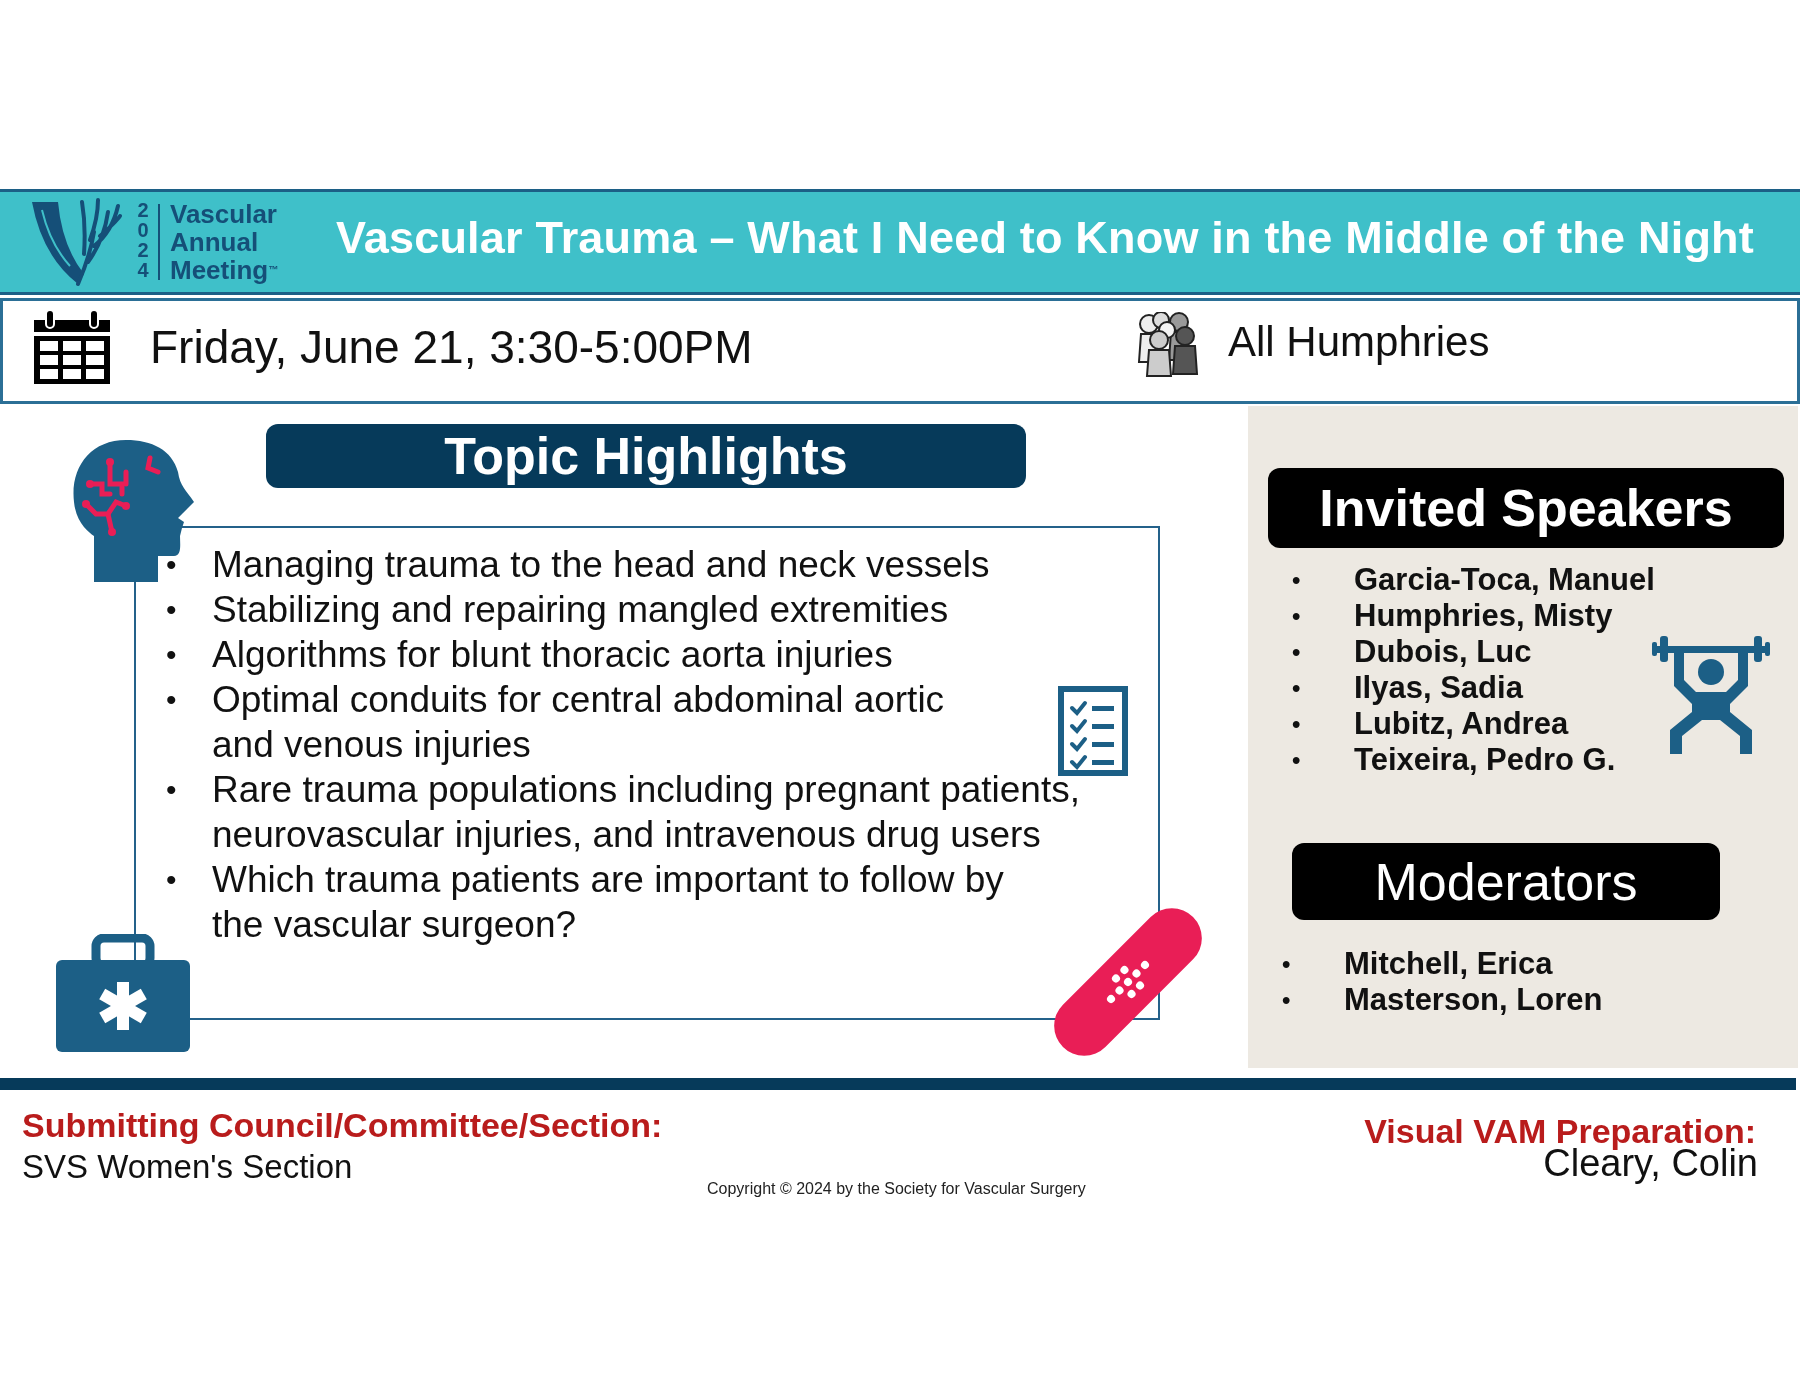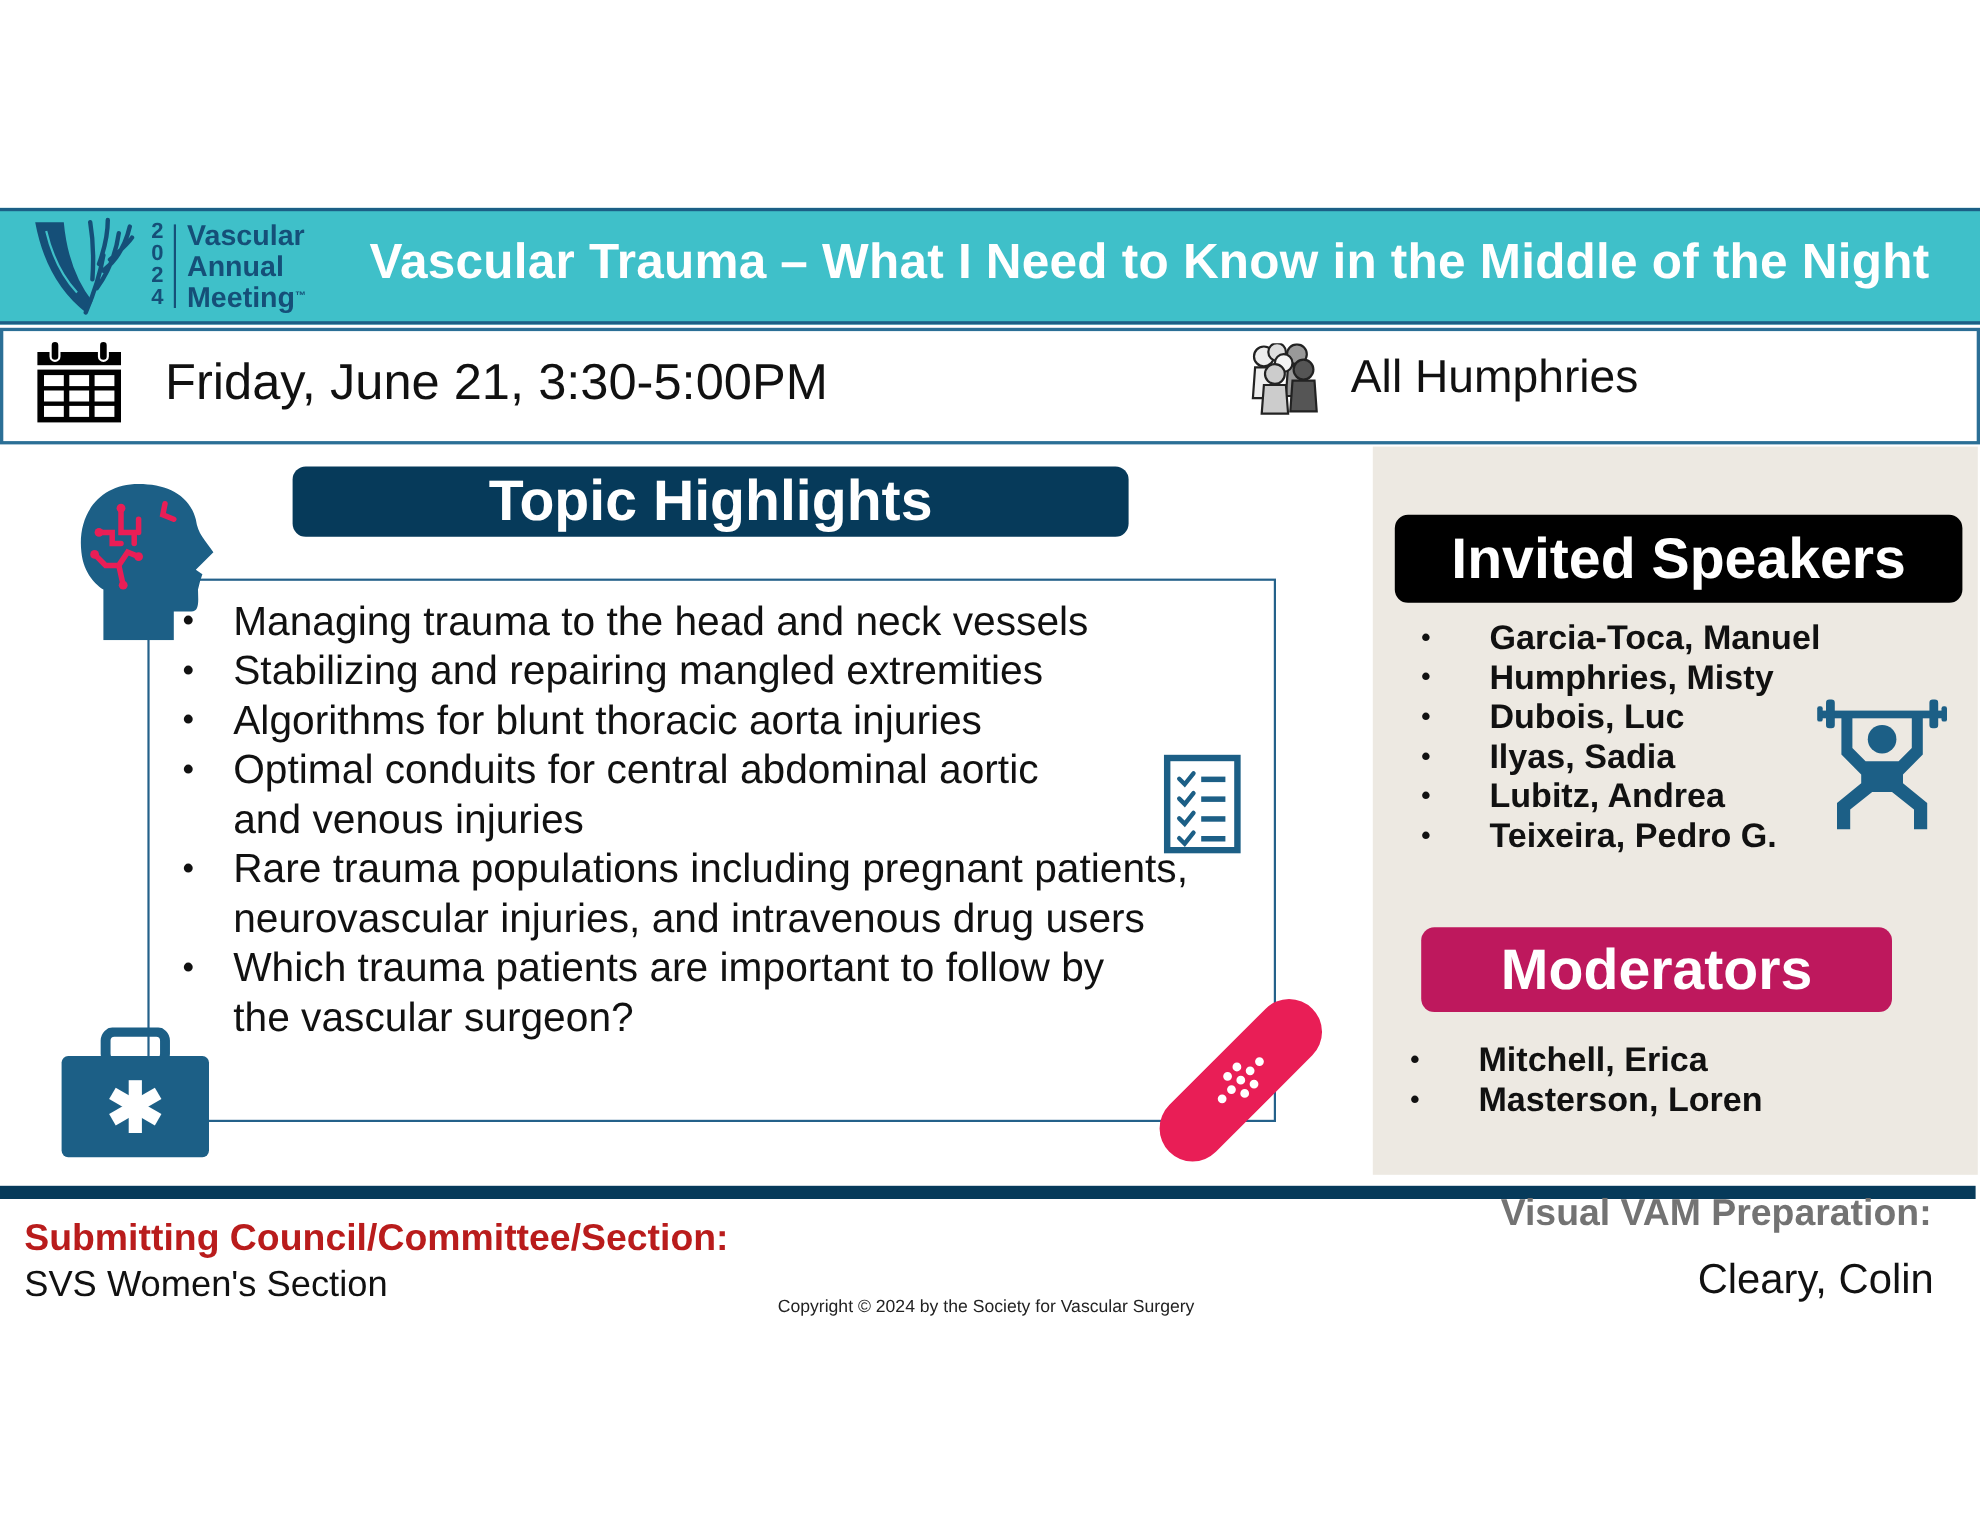--- a/index.html
+++ b/index.html
@@ -69,32 +69,32 @@
     left:1268px; top:468px; width:516px; height:80px; background:#000000;
     border-radius:12px; color:#fff; font-weight:bold; font-size:52px;
     display:flex; align-items:center; justify-content:center;
   }
   .name-list { margin:0; padding:0; list-style:none; font-weight:bold; font-size:31px; color:#111; }
   .name-list li { position:relative; padding-left:66px; }
   .name-list li::before { content:"•"; position:absolute; left:4px; font-size:24px; }
   .speakers-list { left:1288px; top:562px; line-height:36px; }
   .lifter-icon { left:1648px; top:628px; width:126px; height:126px; }
   .mod-pill {
-    left:1292px; top:843px; width:428px; height:77px; background:#be185d;
-    border-radius:12px; color:#fff; font-weight:bold; font-size:52px;
+    left:1292px; top:843px; width:428px; height:77px; background:#000000;
+    border-radius:12px; color:#fff; font-weight:normal; font-size:52px;
     display:flex; align-items:center; justify-content:center;
   }
   .mod-list { left:1278px; top:946px; line-height:36px; }
 
   
   .footer-rule { left:0; top:1078px; width:1796px; height:12px; background:#063a5a; }
   .submit-label { left:22px; top:1106px; font-weight:bold; font-size:34px; color:#b91c1c; white-space:nowrap; }
   .submit-value { left:22px; top:1148px; font-size:33px; color:#111; white-space:nowrap; }
   .copyright { left:707px; top:1180px; font-size:16px; color:#222; white-space:nowrap; }
-  .prep-label { right:44px; top:1084px; font-weight:bold; font-size:34px; color:#737373; white-space:nowrap; }
+  .prep-label { right:44px; top:1112px; font-weight:bold; font-size:34px; color:#b91c1c; white-space:nowrap; }
   .prep-value { right:42px; top:1142px; font-size:38px; color:#111; white-space:nowrap; }
 </style>
 </head>
 <body>
 
 <div class="abs banner"></div>
 
 <svg class="abs logo-mark" viewBox="0 0 96 92">
   <path d="M4 6 L30 6 Q34 50 56 78 L50 88 Q14 60 4 6 Z" fill="#154f78"></path>
   <path d="M50 88 Q62 60 66 36 M60 66 Q76 44 80 16 M66 50 Q84 36 90 10 M56 58 Q58 30 54 6 M62 44 Q70 22 70 4 M72 40 Q88 26 92 20" stroke="#154f78" stroke-width="4" fill="none" stroke-linecap="round"></path>

